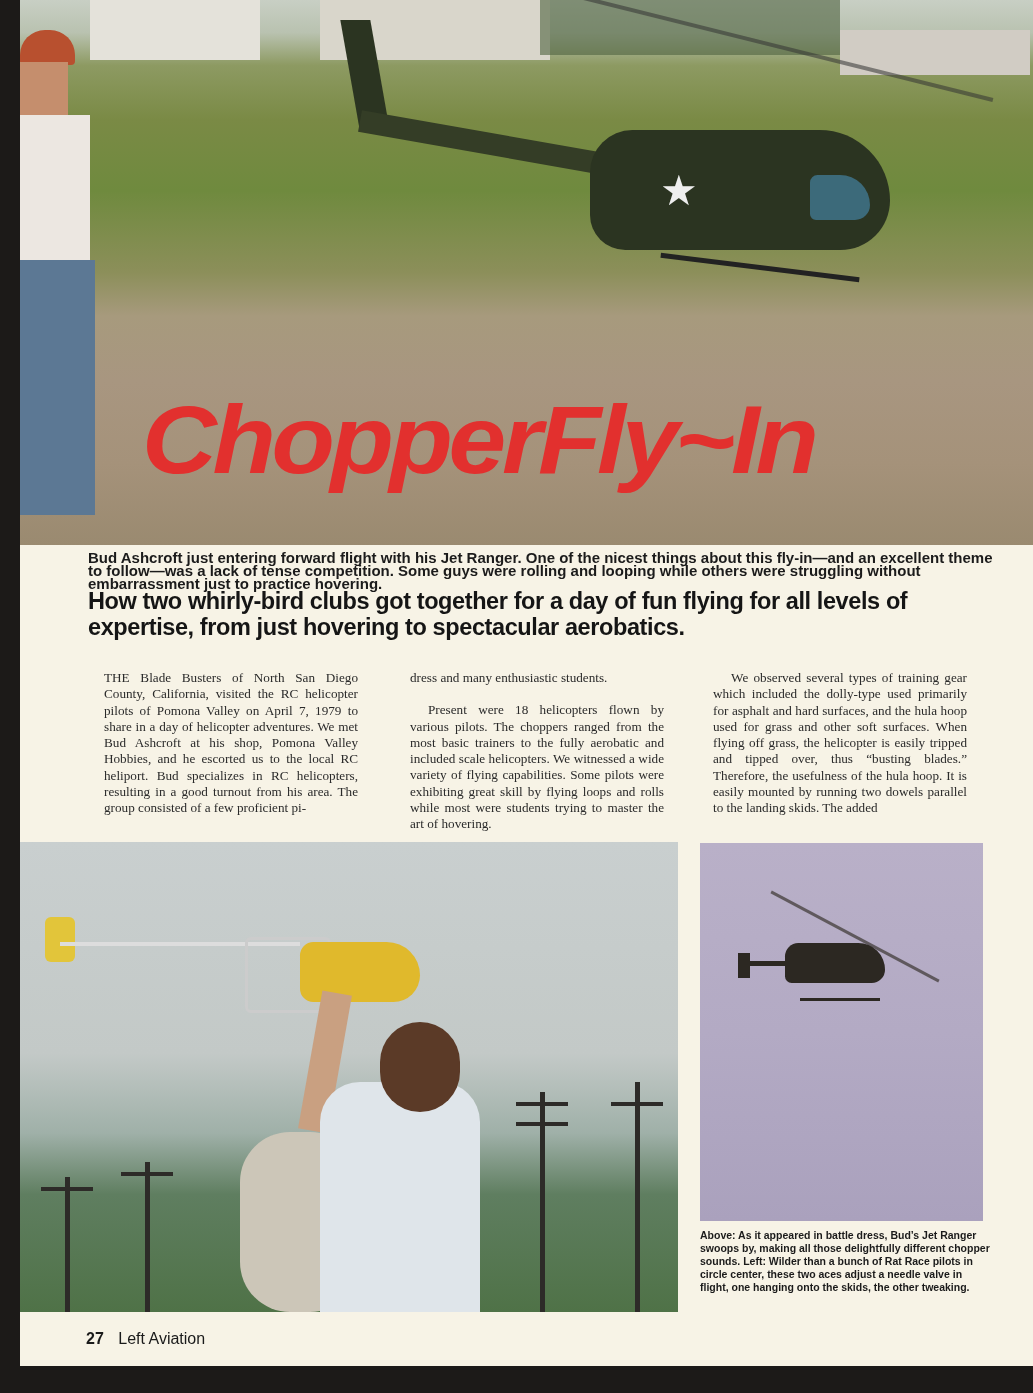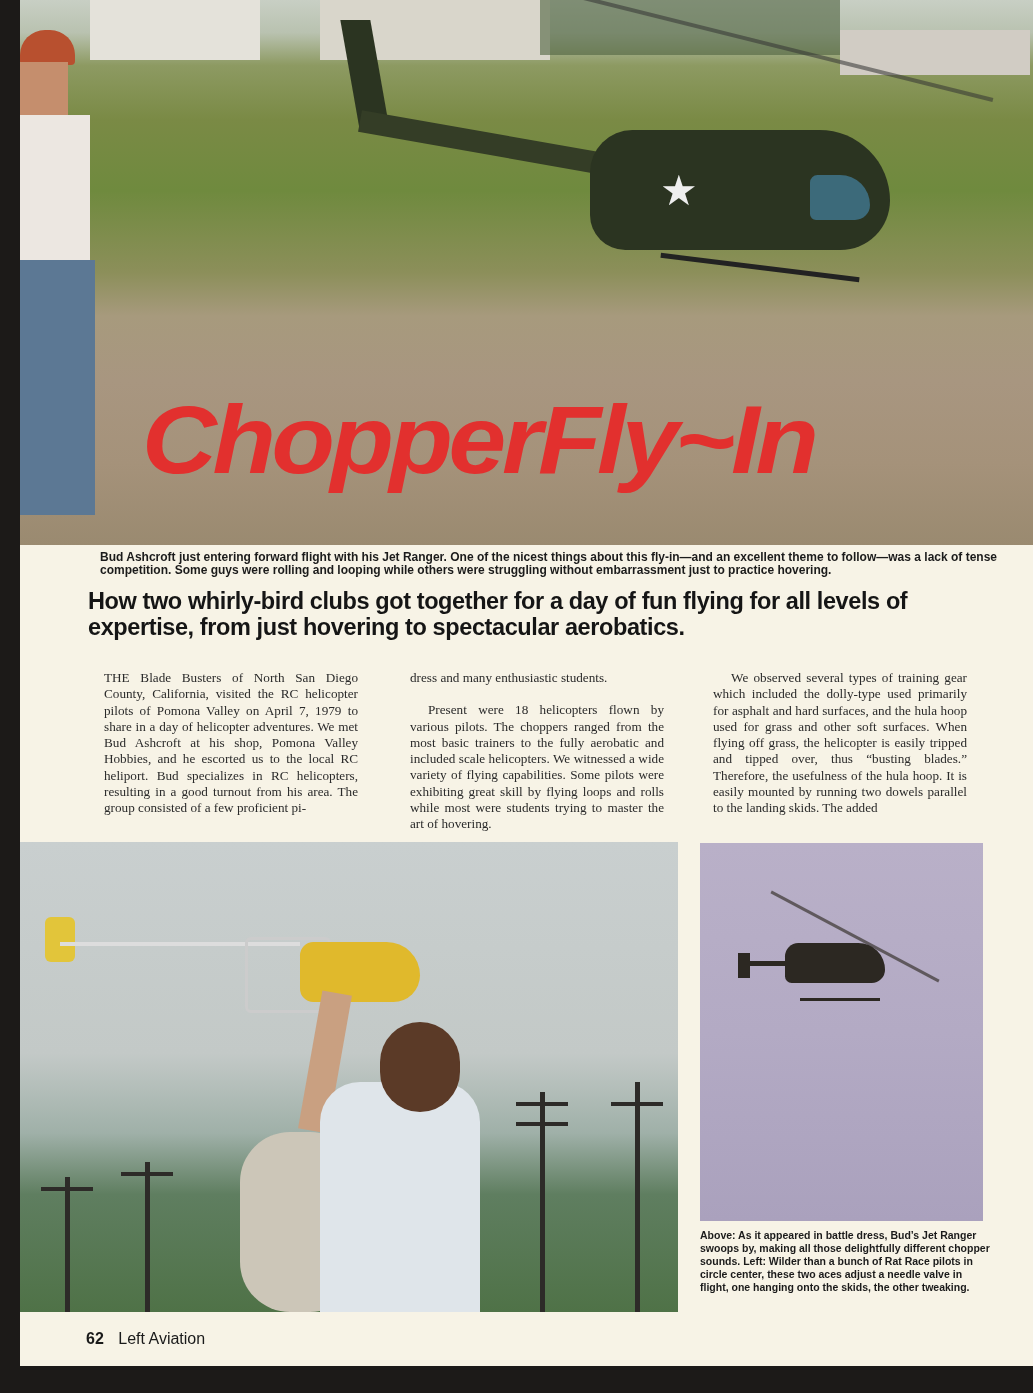--- a/index.html
+++ b/index.html
@@ -21,22 +21,22 @@
   .heli{position:absolute;left:300px;top:20px;width:600px;height:280px;}
   .heli .body{position:absolute;left:270px;top:110px;width:300px;height:120px;background:#2b3421;border-radius:60px 100px 70px 50px;}
   .heli .boom{position:absolute;left:40px;top:90px;width:280px;height:22px;background:#343d26;transform:rotate(10deg);transform-origin:left;}
   .heli .fin{position:absolute;left:30px;top:0px;width:30px;height:110px;background:#2b3421;transform:skewX(10deg);}
   .heli .star{position:absolute;left:340px;top:150px;color:#eee;font-size:42px;line-height:1;}
   .heli .rotor{position:absolute;left:200px;top:20px;width:480px;height:4px;background:#333;transform:rotate(14deg);opacity:.55;}
   .heli .skid{position:absolute;left:340px;top:245px;width:200px;height:5px;background:#222;transform:rotate(7deg);}
   .heli .canopy{position:absolute;left:490px;top:155px;width:60px;height:45px;background:#3c6a7a;border-radius:10px 40px 20px 8px;}
   .title{position:absolute;left:122px;top:392px;font-family:"Liberation Sans",sans-serif;font-weight:bold;font-style:italic;
     font-size:96px;letter-spacing:-4px;color:#e2302e;line-height:1;white-space:nowrap;transform:scaleX(1.08);transform-origin:left;}
-  .caption-top{position:absolute;left:80px;top:551px;width:920px;font-family:"Liberation Sans",sans-serif;font-weight:bold;
-    font-size:12px;line-height:13px;color:#1b1b1b;}
+  .caption-top{position:absolute;left:68px;top:551px;width:920px;font-family:"Liberation Sans",sans-serif;font-weight:bold;
+    font-size:15px;line-height:13px;color:#1b1b1b;}
   .deck{position:absolute;left:68px;top:588px;width:920px;font-family:"Liberation Sans",sans-serif;font-weight:bold;
     font-size:23.5px;line-height:26px;color:#151515;letter-spacing:-0.4px;}
   .col{position:absolute;top:654px;width:286px;font-family:"Liberation Serif",serif;font-size:13.2px;line-height:16.3px;
     color:#2a2a2a;text-align:justify;}
   .col p{margin:16px;}
   .col p.indent{text-indent:18px;}
   .col1{left:68px;}
   .col2{left:374px;}
   .col3{left:677px;}
   
@@ -142,16 +142,16 @@
     <div class="hrotor"></div>
     <div class="htail"></div>
     <div class="hboom"></div>
     <div class="hbody"></div>
     <div class="hskid"></div>
   </div>
 
   <div class="caption-right">Above: As it appeared in battle dress, Bud’s Jet Ranger swoops by, making all those delightfully different chopper sounds. Left: Wilder than a bunch of Rat Race pilots in circle center, these two aces adjust a needle valve in flight, one hanging onto the skids, the other tweaking.</div>
 
   <div class="folio">
-    <span class="num">62</span>
+    <span class="num">27</span>
     <span>Left Aviation</span>
   </div>
 </div>
 
 </body></html>

